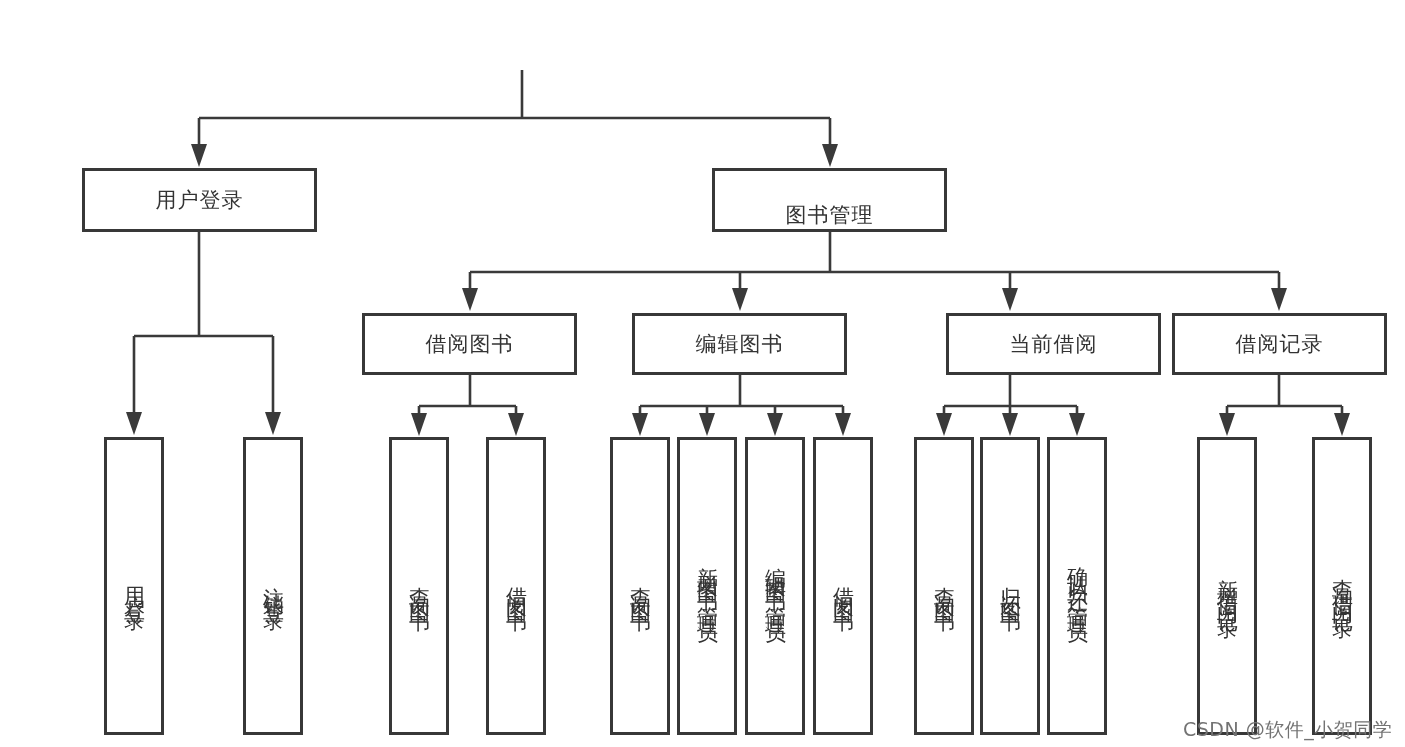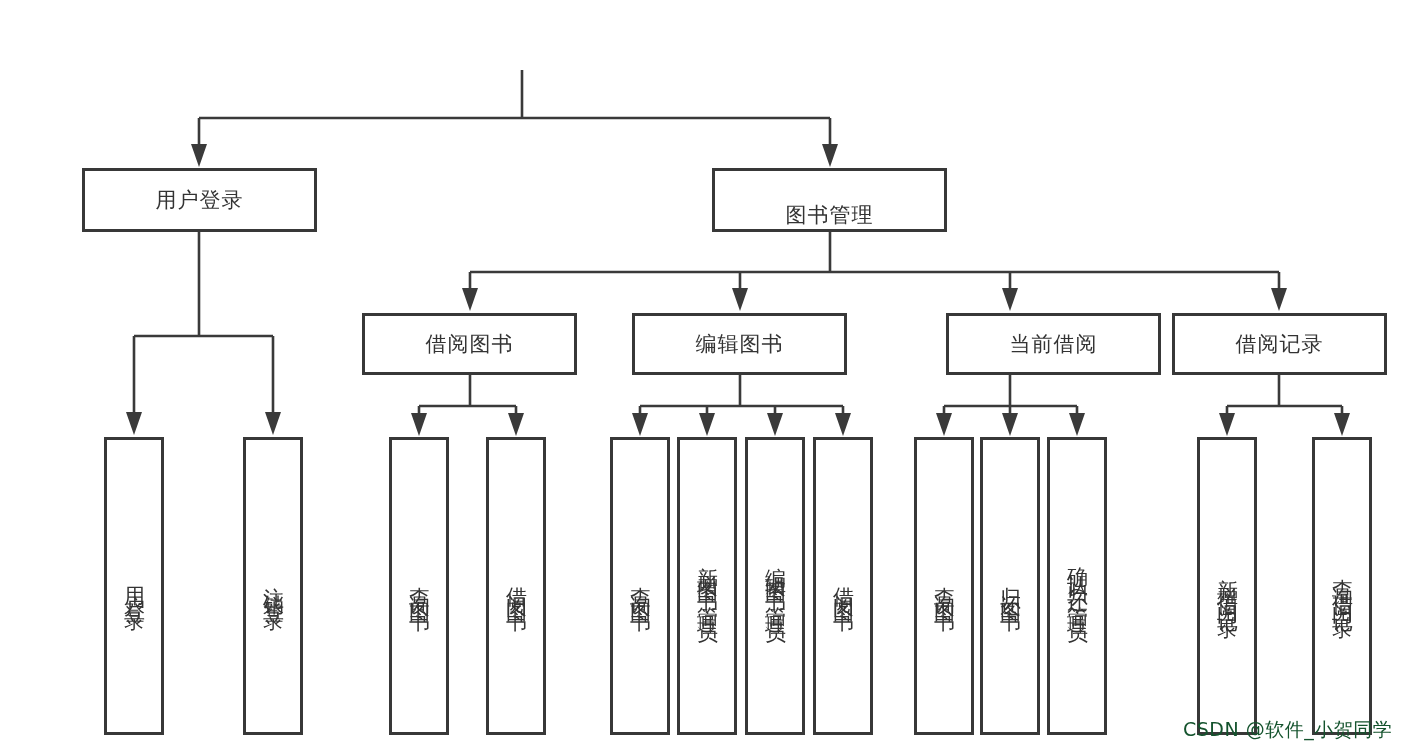--- a/index.html
+++ b/index.html
@@ -57,21 +57,21 @@
     font-size: 21px;
     letter-spacing: 8px;
     line-height: 1;
     color: #333333;
   }
   .watermark {
     position: absolute;
     left: 1183px;
     top: 717px;
     font-size: 19px;
-    color: #14532d;
+    color: #737373;
     letter-spacing: 0.5px;
     white-space: nowrap;
     z-index: 10;
   }
 </style>
 </head>
 <body>
 
 <div class="canvas">
 

